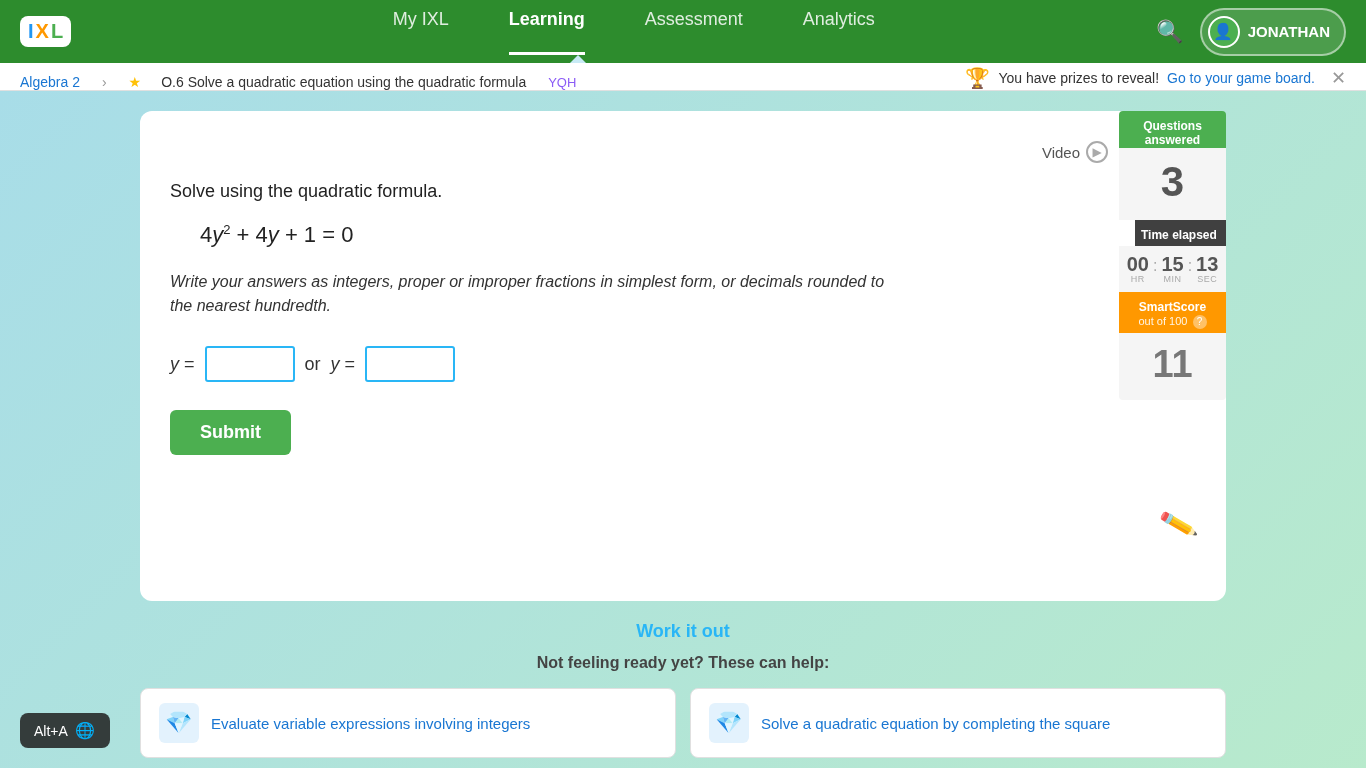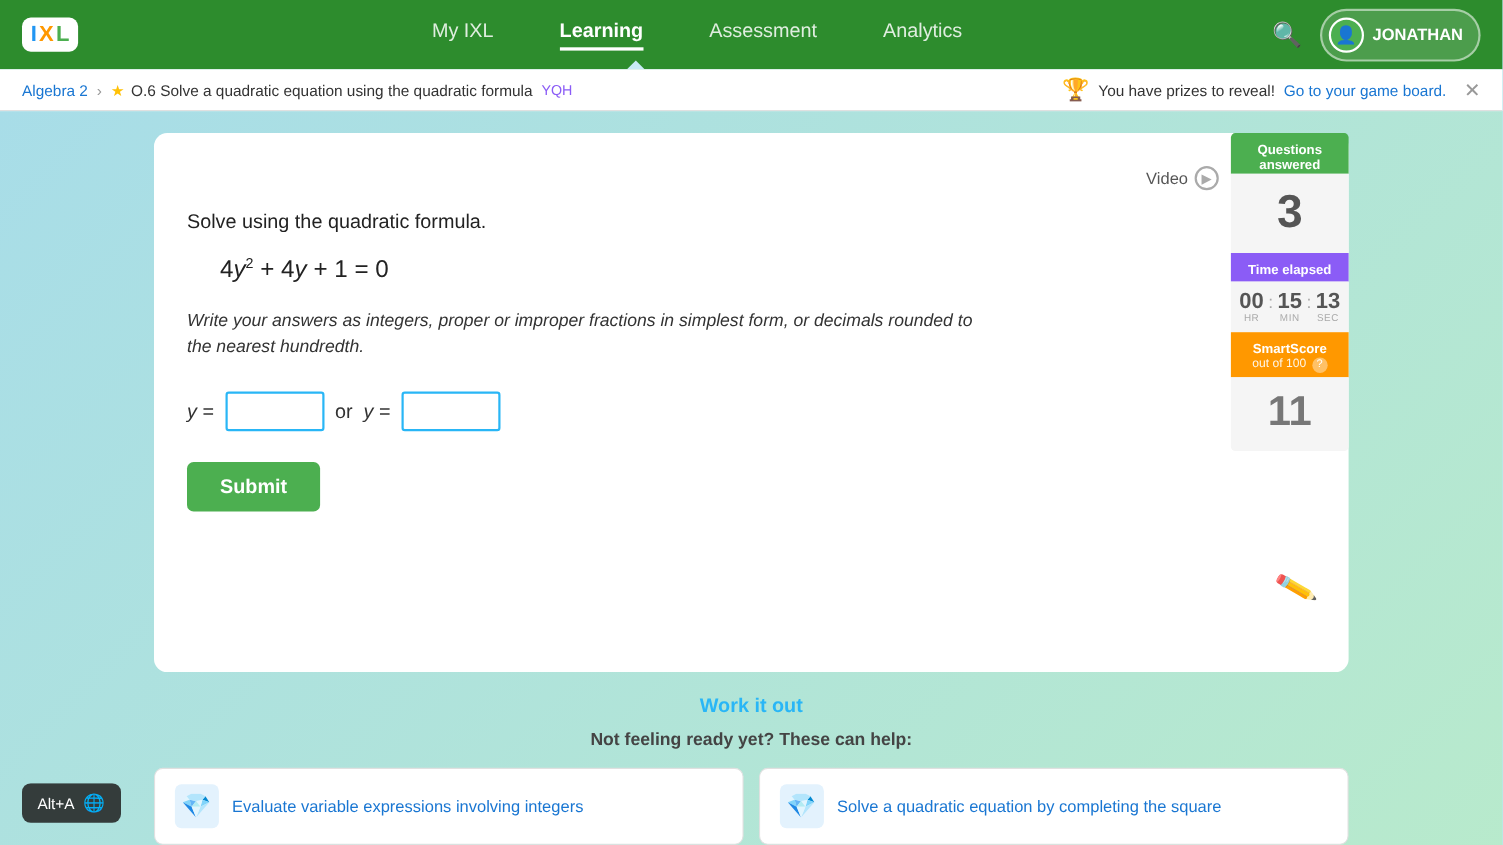--- a/index.html
+++ b/index.html
@@ -34,21 +34,21 @@
       text-decoration: none;
       font-size: 18px;
       opacity: 0.85;
       cursor: pointer;
     }
     .nav-link.active {
       color: white;
       font-weight: bold;
       opacity: 1;
       border-bottom: 3px solid white;
-      padding-bottom: 4px;
+      padding-bottom: 22px;
     }
     .nav-link-underline-indicator {
       position: absolute;
       bottom: 0;
       left: 50%;
       transform: translateX(-50%);
       width: 0;
       height: 0;
       border-left: 8px solid transparent;
       border-right: 8px solid transparent;
@@ -88,28 +88,29 @@
       display: flex;
       align-items: center;
       justify-content: center;
       color: white;
       font-size: 16px;
     }
 
     
     .breadcrumb-bar {
       background: white;
-      height: 38px;
-      display: flex;
-      align-items: center;
+      height: 28px;
+      display: flex;
+      align-items: flex-end;
       padding: 0 20px;
       font-size: 14px;
       color: #555;
       border-bottom: 1px solid #e0e0e0;
       position: relative;
+      gap: 14px;
     }
     .breadcrumb-bar a { color: #1976D2; text-decoration: none; }
     .breadcrumb-chevron { margin: 0 8px; color: #999; }
     .breadcrumb-star { color: #FFC107; margin-right: 6px; }
     .breadcrumb-skill { color: #333; font-weight: 500; }
     .breadcrumb-code { color: #8b5cf6; margin-left: 8px; font-size: 13px; }
     .prize-banner {
       margin-left: auto;
       display: flex;
       align-items: center;
@@ -164,24 +165,25 @@
     }
     .stat-number {
       background: #f5f5f5;
       text-align: center;
       font-size: 42px;
       font-weight: bold;
       color: #555;
       padding: 10px 0 14px;
     }
     .stat-box-blue {
-      background: #8b5cf6;
-      color: white;
-      text-align: center;
+      background: #404040;
+      color: white;
+      text-align: left;
       padding: 8px 6px 4px;
+      margin-left: 16px;
     }
     .stat-box-blue .stat-title {
       font-size: 12px;
       font-weight: bold;
       line-height: 1.2;
     }
     .time-display {
       background: #f5f5f5;
       display: flex;
       justify-content: center;

